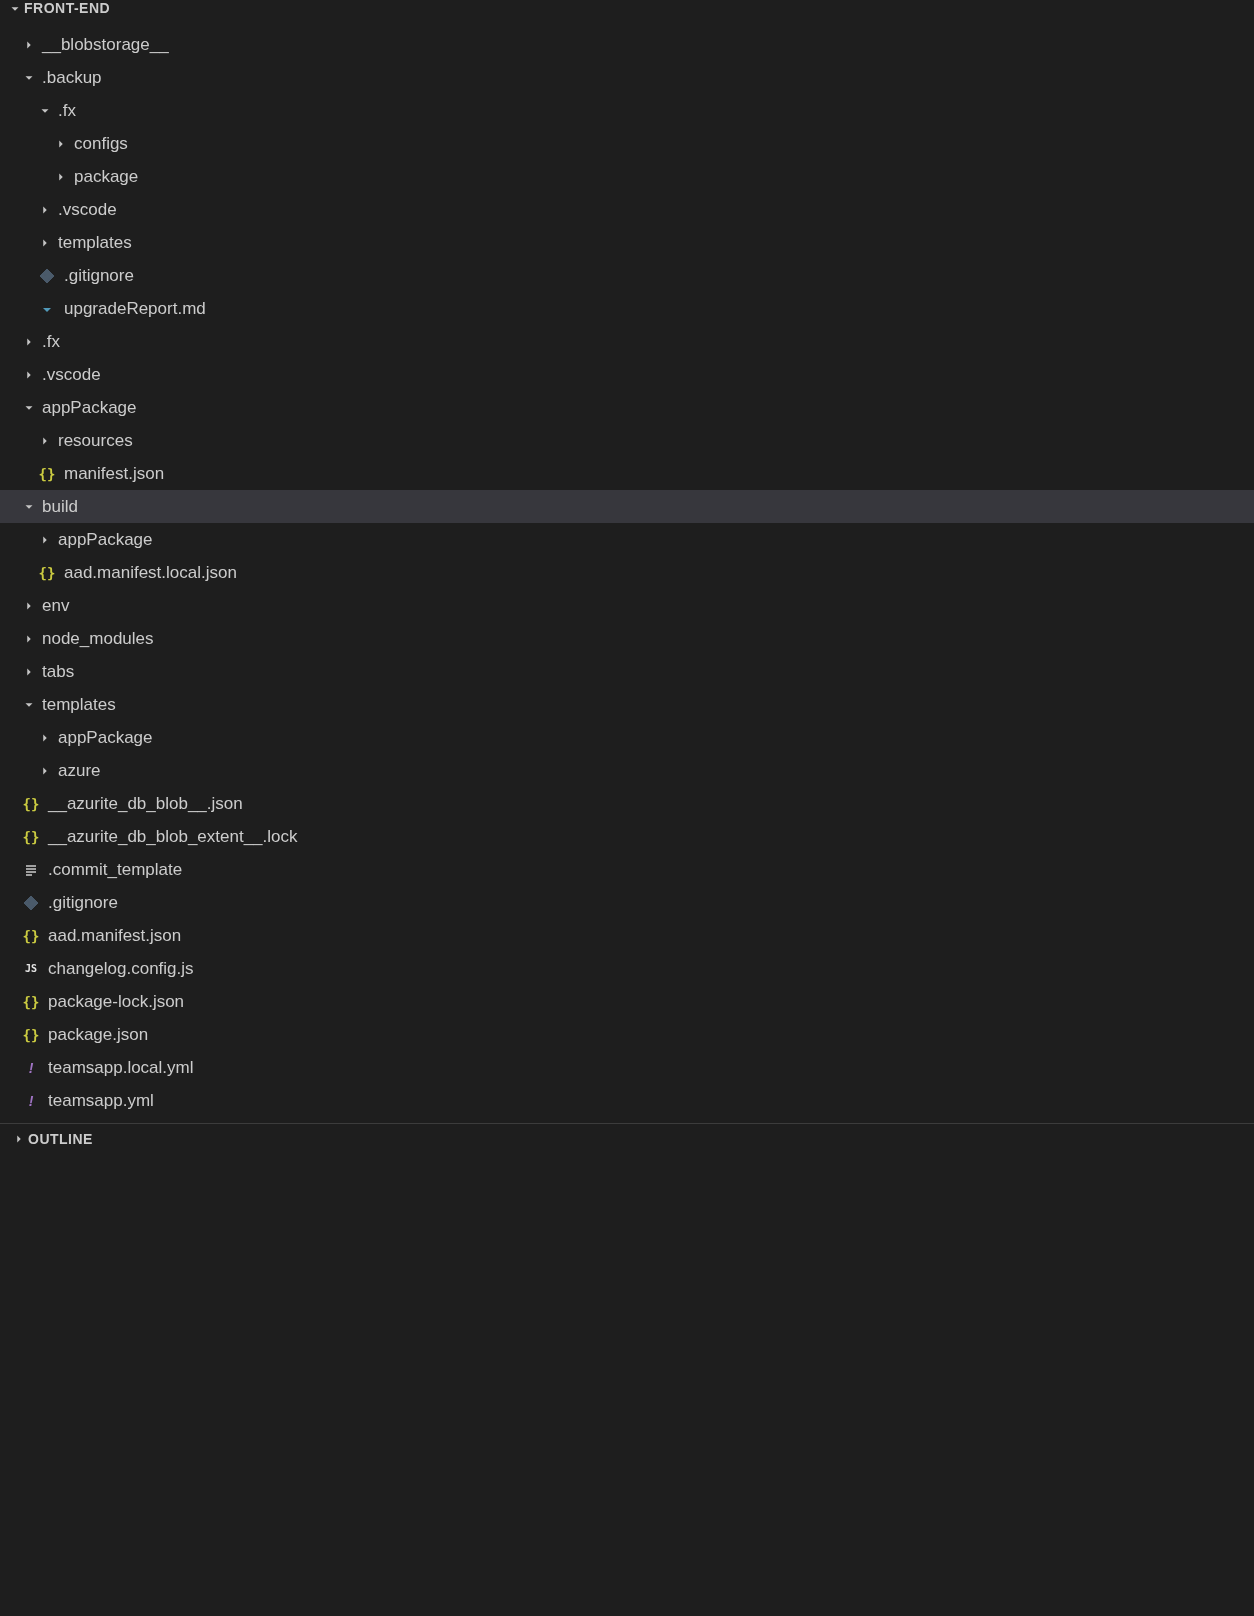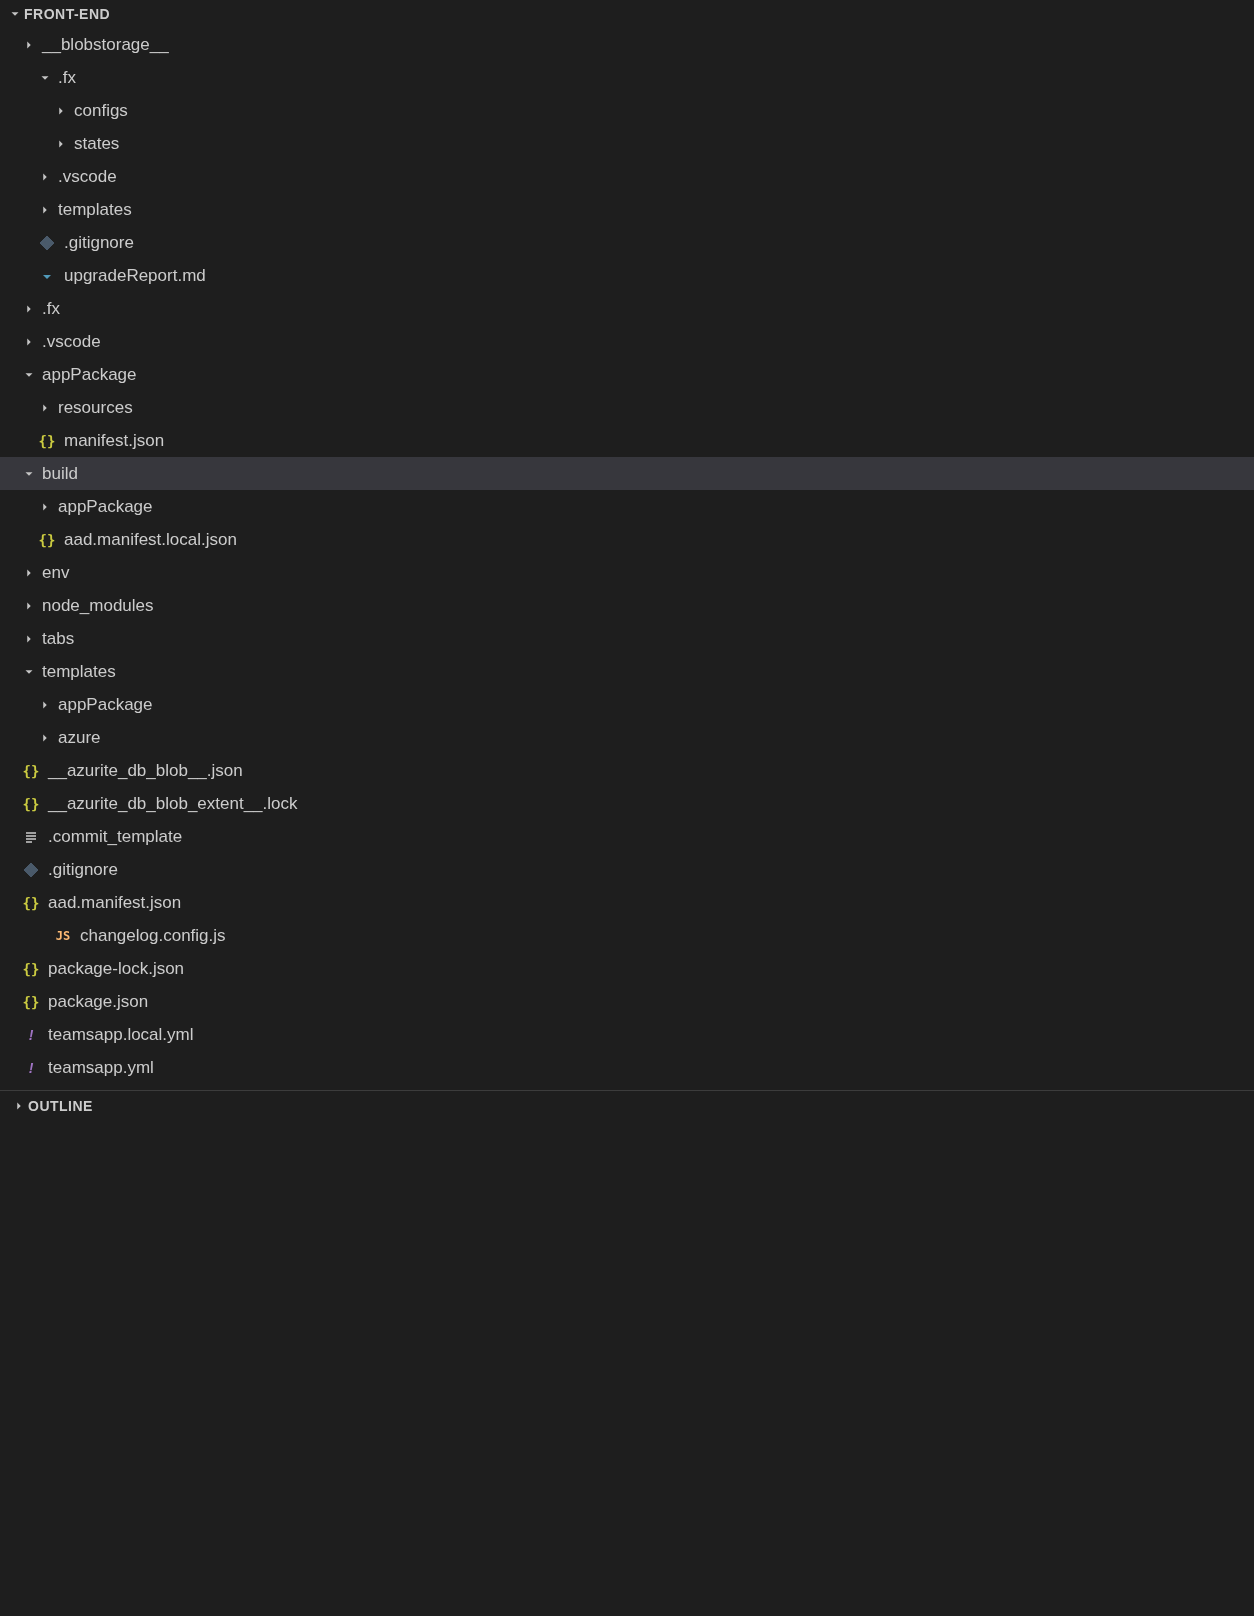--- a/index.html
+++ b/index.html
@@ -8,21 +8,21 @@
     color: #cccccc;
     font-family: -apple-system, BlinkMacSystemFont, "Segoe UI", sans-serif;
     font-size: 17px;
     width: 1254px;
     height: 1616px;
     overflow: hidden;
   }
   .tree-root { width: 100%; padding-top: 0; }
   .section-header {
     display: flex;
-    align-items: center;
+    align-items: flex-start;
     height: 28px;
     padding-left: 6px;
     font-weight: 700;
     font-size: 14px;
     letter-spacing: 0.5px;
     color: #cccccc;
     cursor: pointer;
   }
   .outline-header {
     display: flex;
@@ -62,21 +62,21 @@
     justify-content: center;
     flex-shrink: 0;
     margin-right: 6px;
     font-size: 14px;
     font-weight: 700;
   }
   .label { color: #cccccc; text-align: center; }
   .ind { display:inline-block; flex-shrink:0; }
   
   .ic-json { color: #cbcb41; font-family: ui-monospace, Menlo, monospace; font-weight: 700; }
-  .ic-js   { color: #fdba74; font-family: ui-monospace, Menlo, monospace; font-weight: 700; font-size:12px;margin-left:32px; }
+  .ic-js   { color: #e5e5e5; font-family: ui-monospace, Menlo, monospace; font-weight: 700; font-size:10px; }
   .ic-yaml { color: #a074c4; font-weight: 900; font-style: italic; }
   .ic-git  { color: #4a5a6a; }
   .ic-md   { color: #519aba; }
   .ic-info { color: #519aba; }
   .ic-lines{ color: #cccccc; font-weight:400; }
   .ic-lock { color: #5b7a90; }
 </style>
 </head>
 <body>
 
@@ -95,20 +95,30 @@
         <span class="ind" style="width: 20px;"></span>
         <span class="chevron">
           <svg width="14" height="14" viewBox="0 0 16 16">
             <path fill="currentColor" d="M6 4 l4 4 -4 4"></path>
           </svg>
         </span>
         <span style="width: 4px; display: inline-block;"></span>
         <span class="label">__blobstorage__</span>
       </div>
       <div class="row">
+        <span class="ind" style="width: 20px;"></span>
+        <span class="chevron">
+          <svg width="14" height="14" viewBox="0 0 16 16">
+            <path fill="currentColor" d="M4 6 l4 4 4-4"></path>
+          </svg>
+        </span>
+        <span style="width: 4px; display: inline-block;"></span>
+        <span class="label">.backup</span>
+      </div>
+      <div class="row">
         <span class="ind" style="width: 36px;"></span>
         <span class="chevron">
           <svg width="14" height="14" viewBox="0 0 16 16">
             <path fill="currentColor" d="M4 6 l4 4 4-4"></path>
           </svg>
         </span>
         <span style="width: 4px; display: inline-block;"></span>
         <span class="label">.fx</span>
       </div>
       <div class="row">
@@ -122,21 +132,21 @@
         <span class="label">configs</span>
       </div>
       <div class="row">
         <span class="ind" style="width: 52px;"></span>
         <span class="chevron">
           <svg width="14" height="14" viewBox="0 0 16 16">
             <path fill="currentColor" d="M6 4 l4 4 -4 4"></path>
           </svg>
         </span>
         <span style="width: 4px; display: inline-block;"></span>
-        <span class="label">states</span>
+        <span class="label">package</span>
       </div>
       <div class="row">
         <span class="ind" style="width: 36px;"></span>
         <span class="chevron">
           <svg width="14" height="14" viewBox="0 0 16 16">
             <path fill="currentColor" d="M6 4 l4 4 -4 4"></path>
           </svg>
         </span>
         <span style="width: 4px; display: inline-block;"></span>
         <span class="label">.vscode</span>

